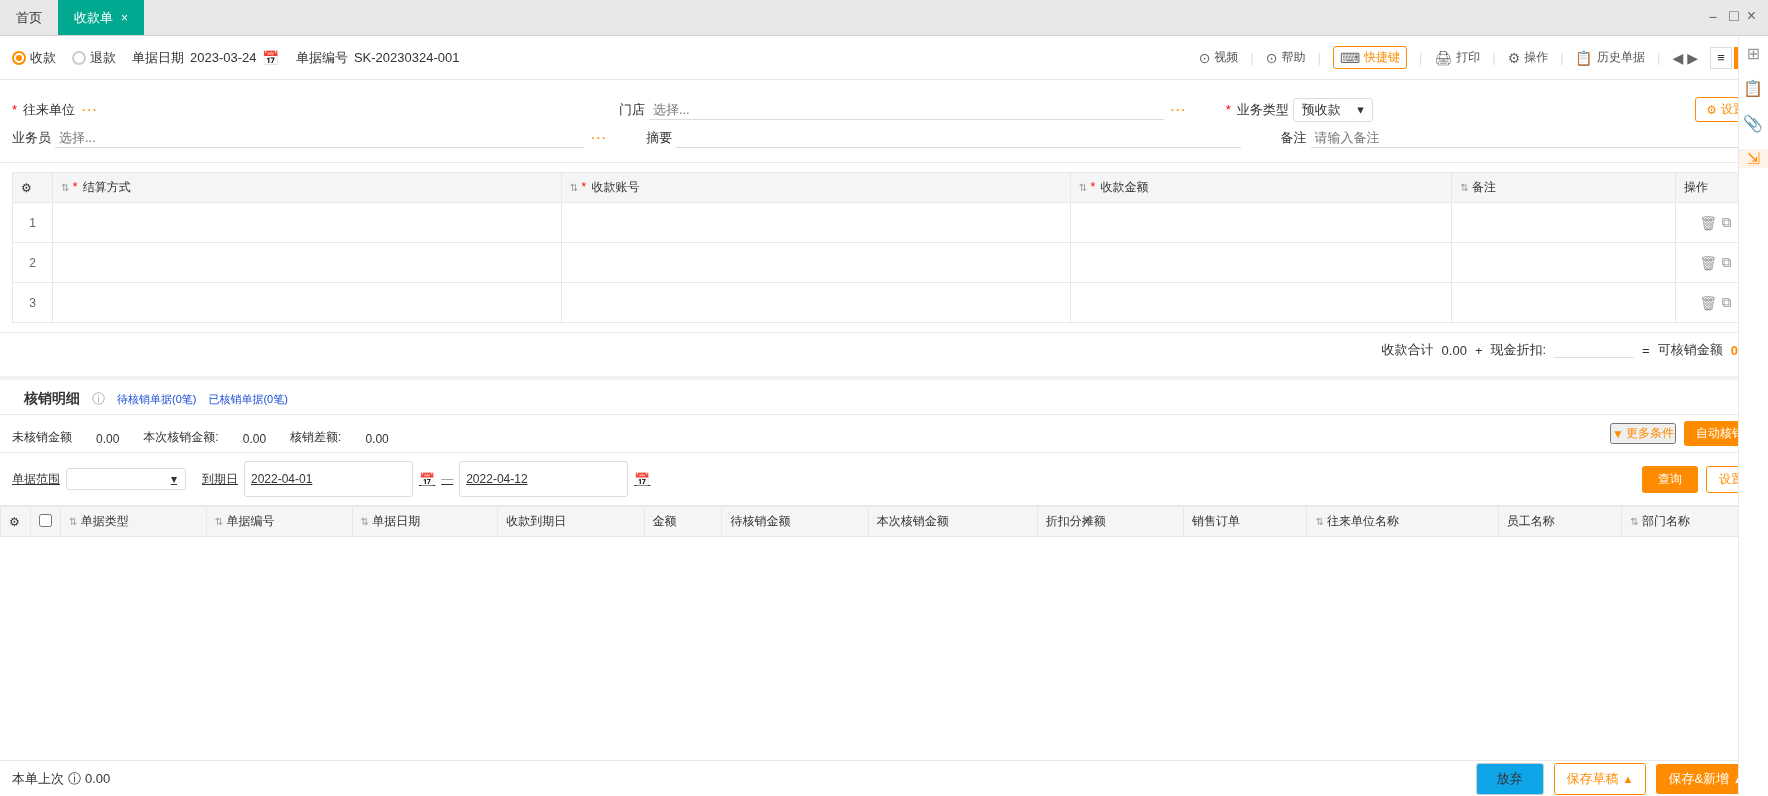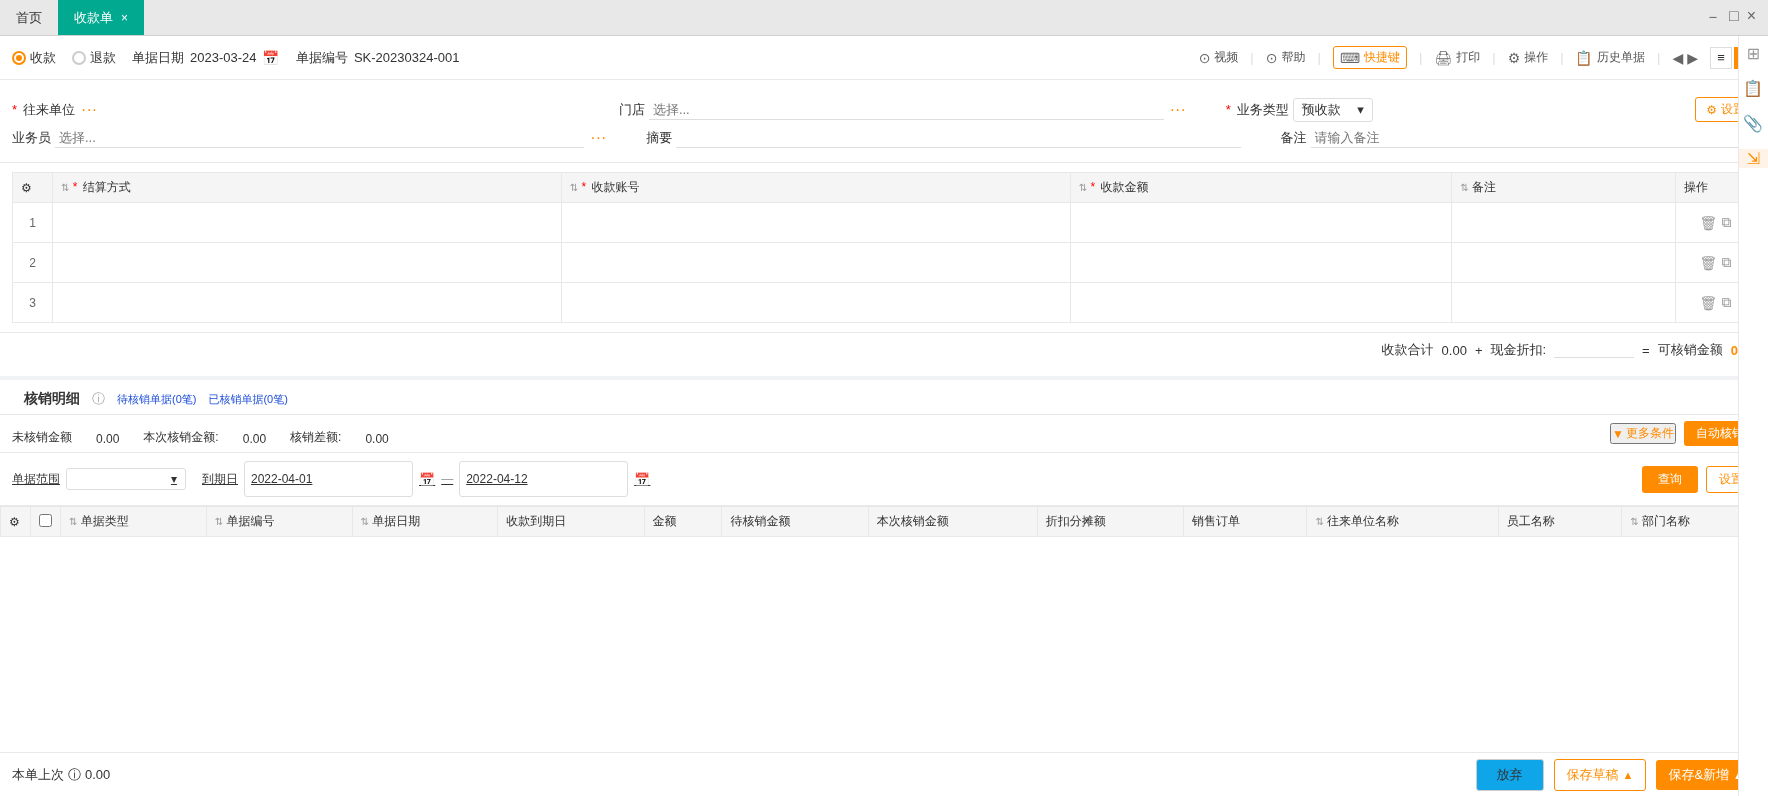--- a/index.html
+++ b/index.html
@@ -81,21 +81,21 @@
     .dash { color: #999; }
     .filter-actions { margin-left: auto; display: flex; gap: 8px; }
     .query-btn { background: #ff8c00; color: #fff; border: none; padding: 4px 16px; border-radius: 3px; cursor: pointer; font-size: 12px; }
     .set-btn { background: #fff; color: #ff8c00; border: 1px solid #ff8c00; padding: 4px 12px; border-radius: 3px; cursor: pointer; font-size: 12px; }
 
     
     .bottom-table { width: 100%; border-collapse: collapse; }
     .bottom-table th { background: #f5f5f5; border: 1px solid #e8e8e8; padding: 6px 8px; text-align: left; font-weight: normal; font-size: 12px; color: #333; white-space: nowrap; }
 
     
-    .page-footer { display: flex; align-items: center; justify-content: flex-end; padding: 8px 12px; border-top: 1px solid #e8e8e8; background: #fff; gap: 10px; position: fixed; bottom: 0; left: 0; right: 0; height: 44px; }
+    .page-footer { display: flex; align-items: center; justify-content: flex-end; padding: 8px 12px; border-top: 1px solid #e8e8e8; background: #fff; gap: 10px; position: fixed; bottom: 0; left: 0; right: 0; height: 36px; }
     .footer-left { margin-right: auto; display: flex; align-items: center; gap: 4px; font-size: 13px; }
     .discard-btn { background: #0ea5e9; color: #333; border: 1px solid #ccc; padding: 6px 20px; border-radius: 3px; cursor: pointer; font-size: 13px; }
     .save-draft-btn { background: #fff; color: #ff8c00; border: 1px solid #ff8c00; padding: 6px 12px; border-radius: 3px; cursor: pointer; font-size: 13px; display: flex; align-items: center; gap: 4px; }
     .save-new-btn { background: #ff8c00; color: #fff; border: none; padding: 6px 12px; border-radius: 3px; cursor: pointer; font-size: 13px; display: flex; align-items: center; gap: 4px; }
     .btn-arrow { font-size: 11px; }
 
     
     .right-sidebar { position: fixed; right: 0; top: 36px; width: 30px; background: #fff; border-left: 1px solid #e8e8e8; display: flex; flex-direction: column; align-items: center; padding: 8px 0; gap: 16px; height: calc(796px - 36px); z-index: 10; }
     .sidebar-icon { cursor: pointer; color: #999; font-size: 16px; width: 100%; text-align: center; }
     .sidebar-icon.active { color: #ff8c00; background: #fff3e8; }

